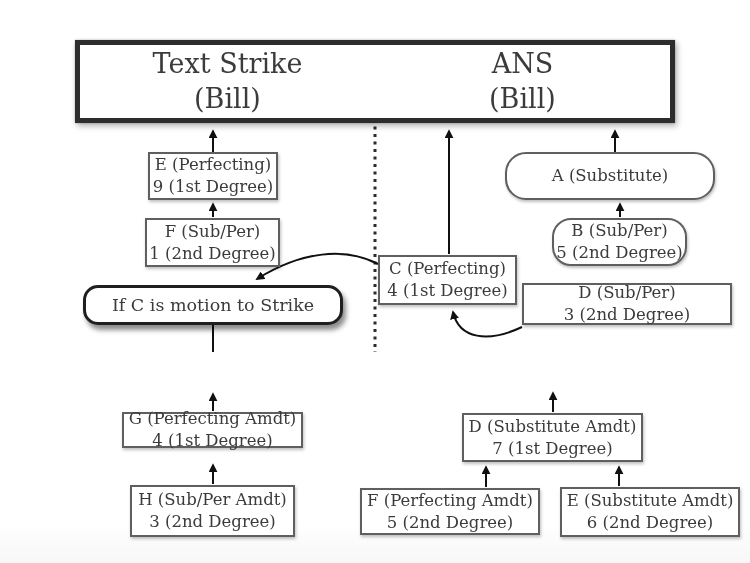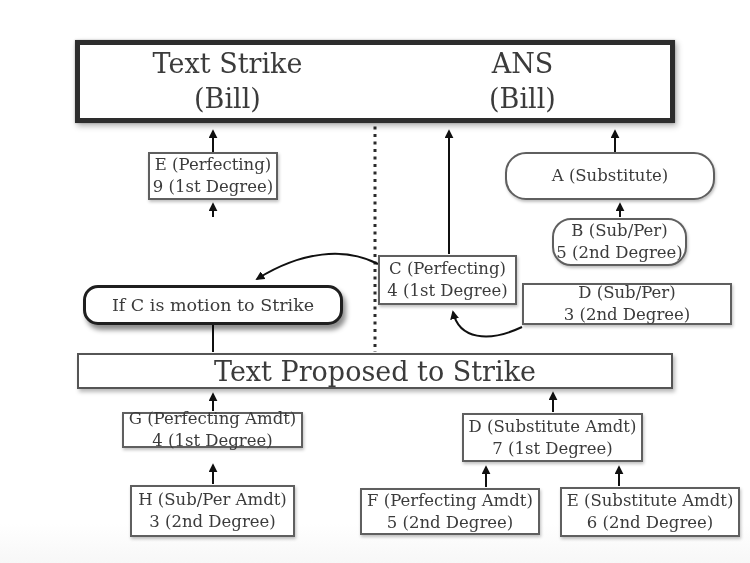--- a/index.html
+++ b/index.html
@@ -83,20 +83,24 @@
     <div class="half">
       <div class="title-line">ANS</div>
       <div class="title-line">(Bill)</div>
     </div>
   </div>
 
   <div class="abs node" style="left:148px;top:152px;width:130px;height:48px;">
     <div>E (Perfecting)</div>
     <div>9 (1st Degree)</div>
   </div>
+  <div class="abs node" style="left:145px;top:218px;width:135px;height:49px;">
+    <div>F (Sub/Per)</div>
+    <div>1 (2nd Degree)</div>
+  </div>
 
   <div class="abs node" style="left:505px;top:152px;width:210px;height:48px;border-radius:21px;">
     <div>A (Substitute)</div>
   </div>
   <div class="abs node" style="left:552px;top:218px;width:135px;height:48px;border-radius:19px;">
     <div>B (Sub/Per)</div>
     <div>5 (2nd Degree)</div>
   </div>
   <div class="abs node" style="left:378px;top:255px;width:139px;height:50px;">
     <div>C (Perfecting)</div>
@@ -104,23 +108,20 @@
   </div>
   <div class="abs node" style="left:522px;top:283px;width:210px;height:42px;">
     <div>D (Sub/Per)</div>
     <div>3 (2nd Degree)</div>
   </div>
 
   <div class="abs callout">
     <span>If C is motion to Strike</span>
   </div>
 
-  <div class="abs midbar">
-    <span>Text Proposed to Strike</span>
-  </div>
 
   <div class="abs node" style="left:122px;top:412px;width:181px;height:36px;">
     <div>G (Perfecting Amdt)</div>
     <div>4 (1st Degree)</div>
   </div>
   <div class="abs node" style="left:130px;top:485px;width:165px;height:52px;">
     <div>H (Sub/Per Amdt)</div>
     <div>3 (2nd Degree)</div>
   </div>
 

